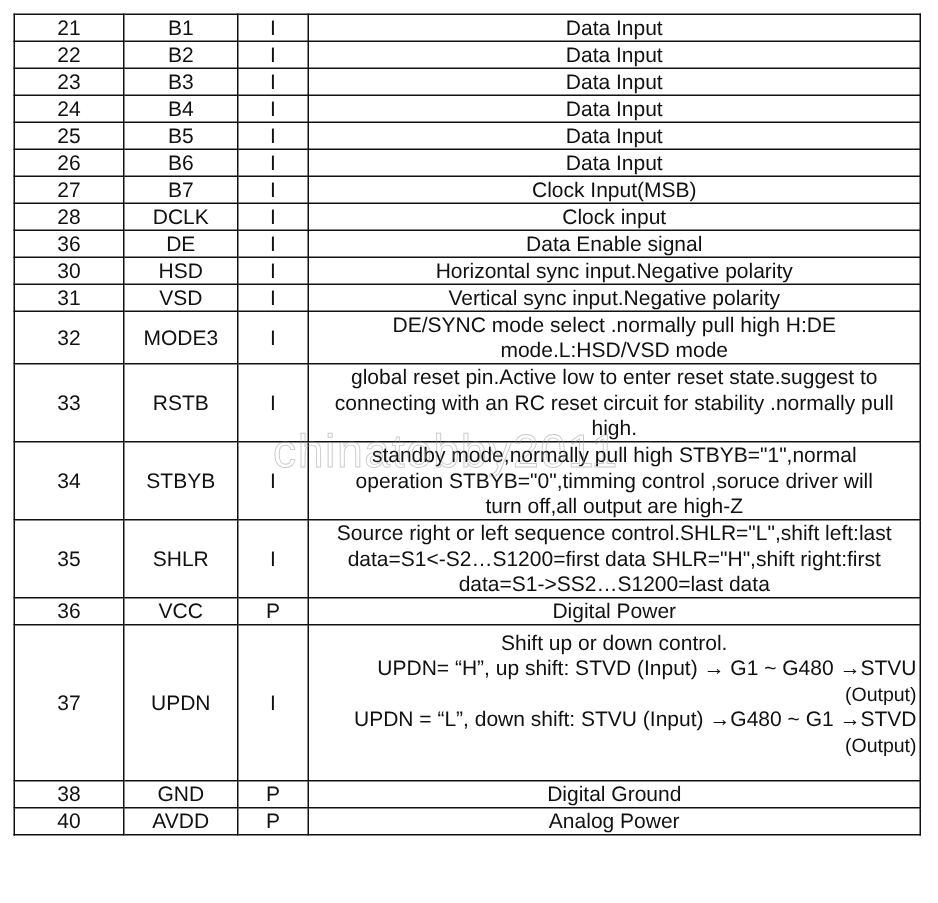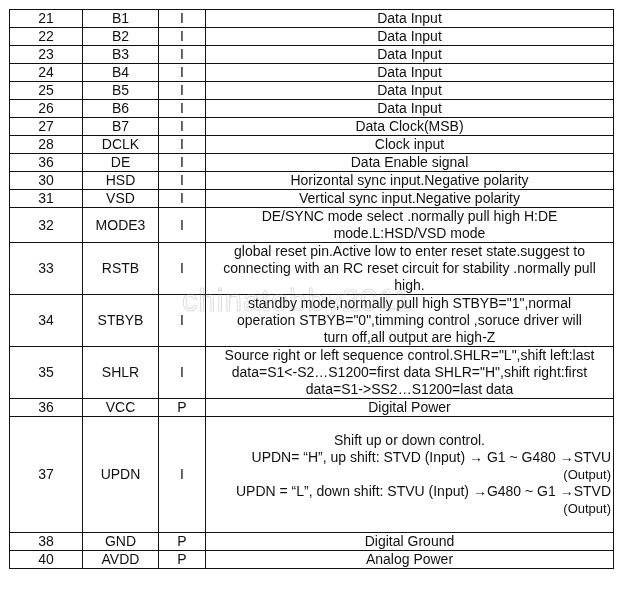--- a/index.html
+++ b/index.html
@@ -78,21 +78,21 @@
     <tr class="h1">
       <td class="c-no">26</td>
       <td class="c-sym">B6</td>
       <td class="c-io">I</td>
       <td class="c-desc">Data Input</td>
     </tr>
     <tr class="h1">
       <td class="c-no">27</td>
       <td class="c-sym">B7</td>
       <td class="c-io">I</td>
-      <td class="c-desc">Data Clock(MSB)</td>
+      <td class="c-desc">Clock Input(MSB)</td>
     </tr>
     <tr class="h1">
       <td class="c-no">28</td>
       <td class="c-sym">DCLK</td>
       <td class="c-io">I</td>
       <td class="c-desc">Clock input</td>
     </tr>
     <tr class="h1">
       <td class="c-no">36</td>
       <td class="c-sym">DE</td>
@@ -159,21 +159,21 @@
       <td class="c-no">36</td>
       <td class="c-sym">VCC</td>
       <td class="c-io">P</td>
       <td class="c-desc">Digital Power</td>
     </tr>
 
     <tr class="h6">
       <td class="c-no">37</td>
       <td class="c-sym">UPDN</td>
       <td class="c-io">I</td>
-      <td class="c-desc" style="vertical-align: top; padding-top: 15px;">
+      <td class="c-desc" style="vertical-align: top; padding-top: 3px;">
         <span class="desc-center">Shift up or down control.</span>
         <span class="desc-left">UPDN= “H”, up shift: STVD (Input) → G1 ~ G480 →STVU</span>
         <span class="desc-left" style="font-size:13px;">(Output)</span>
         <span class="desc-left">UPDN = “L”, down shift: STVU (Input) →G480 ~ G1 →STVD</span>
         <span class="desc-left" style="font-size:13px;">(Output)</span>
       </td>
     </tr>
 
     <tr class="h1">
       <td class="c-no">38</td>

